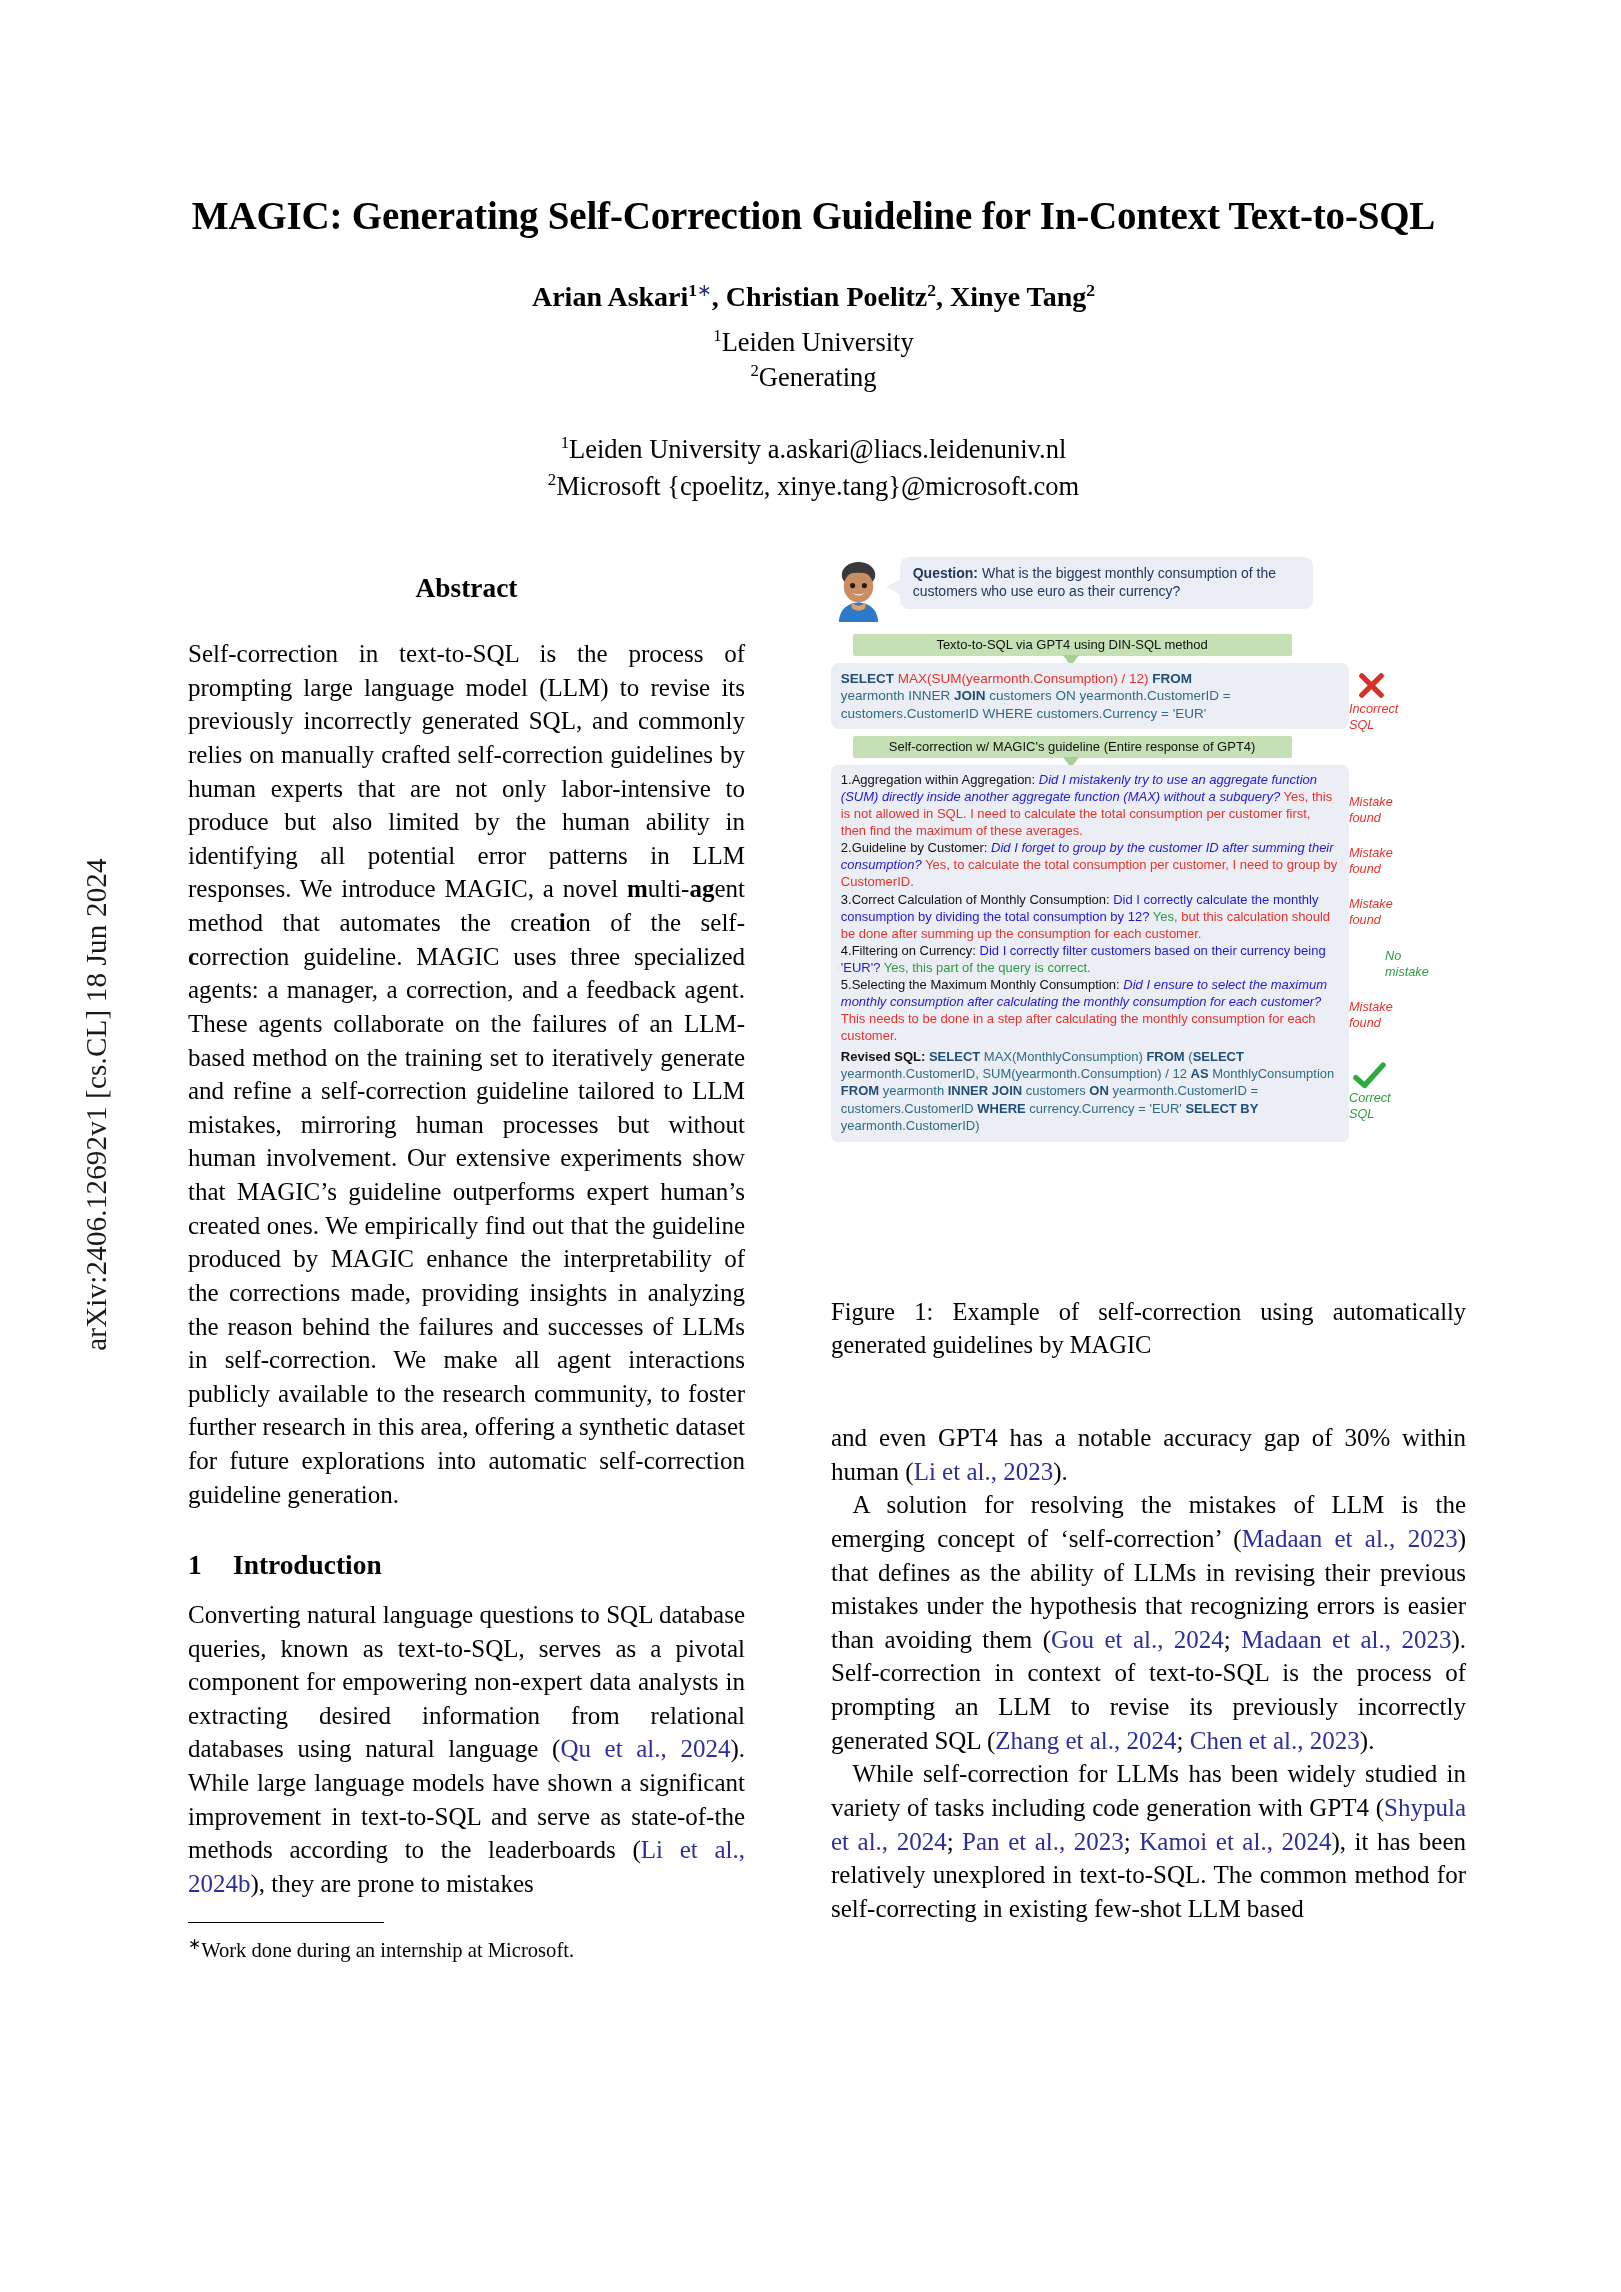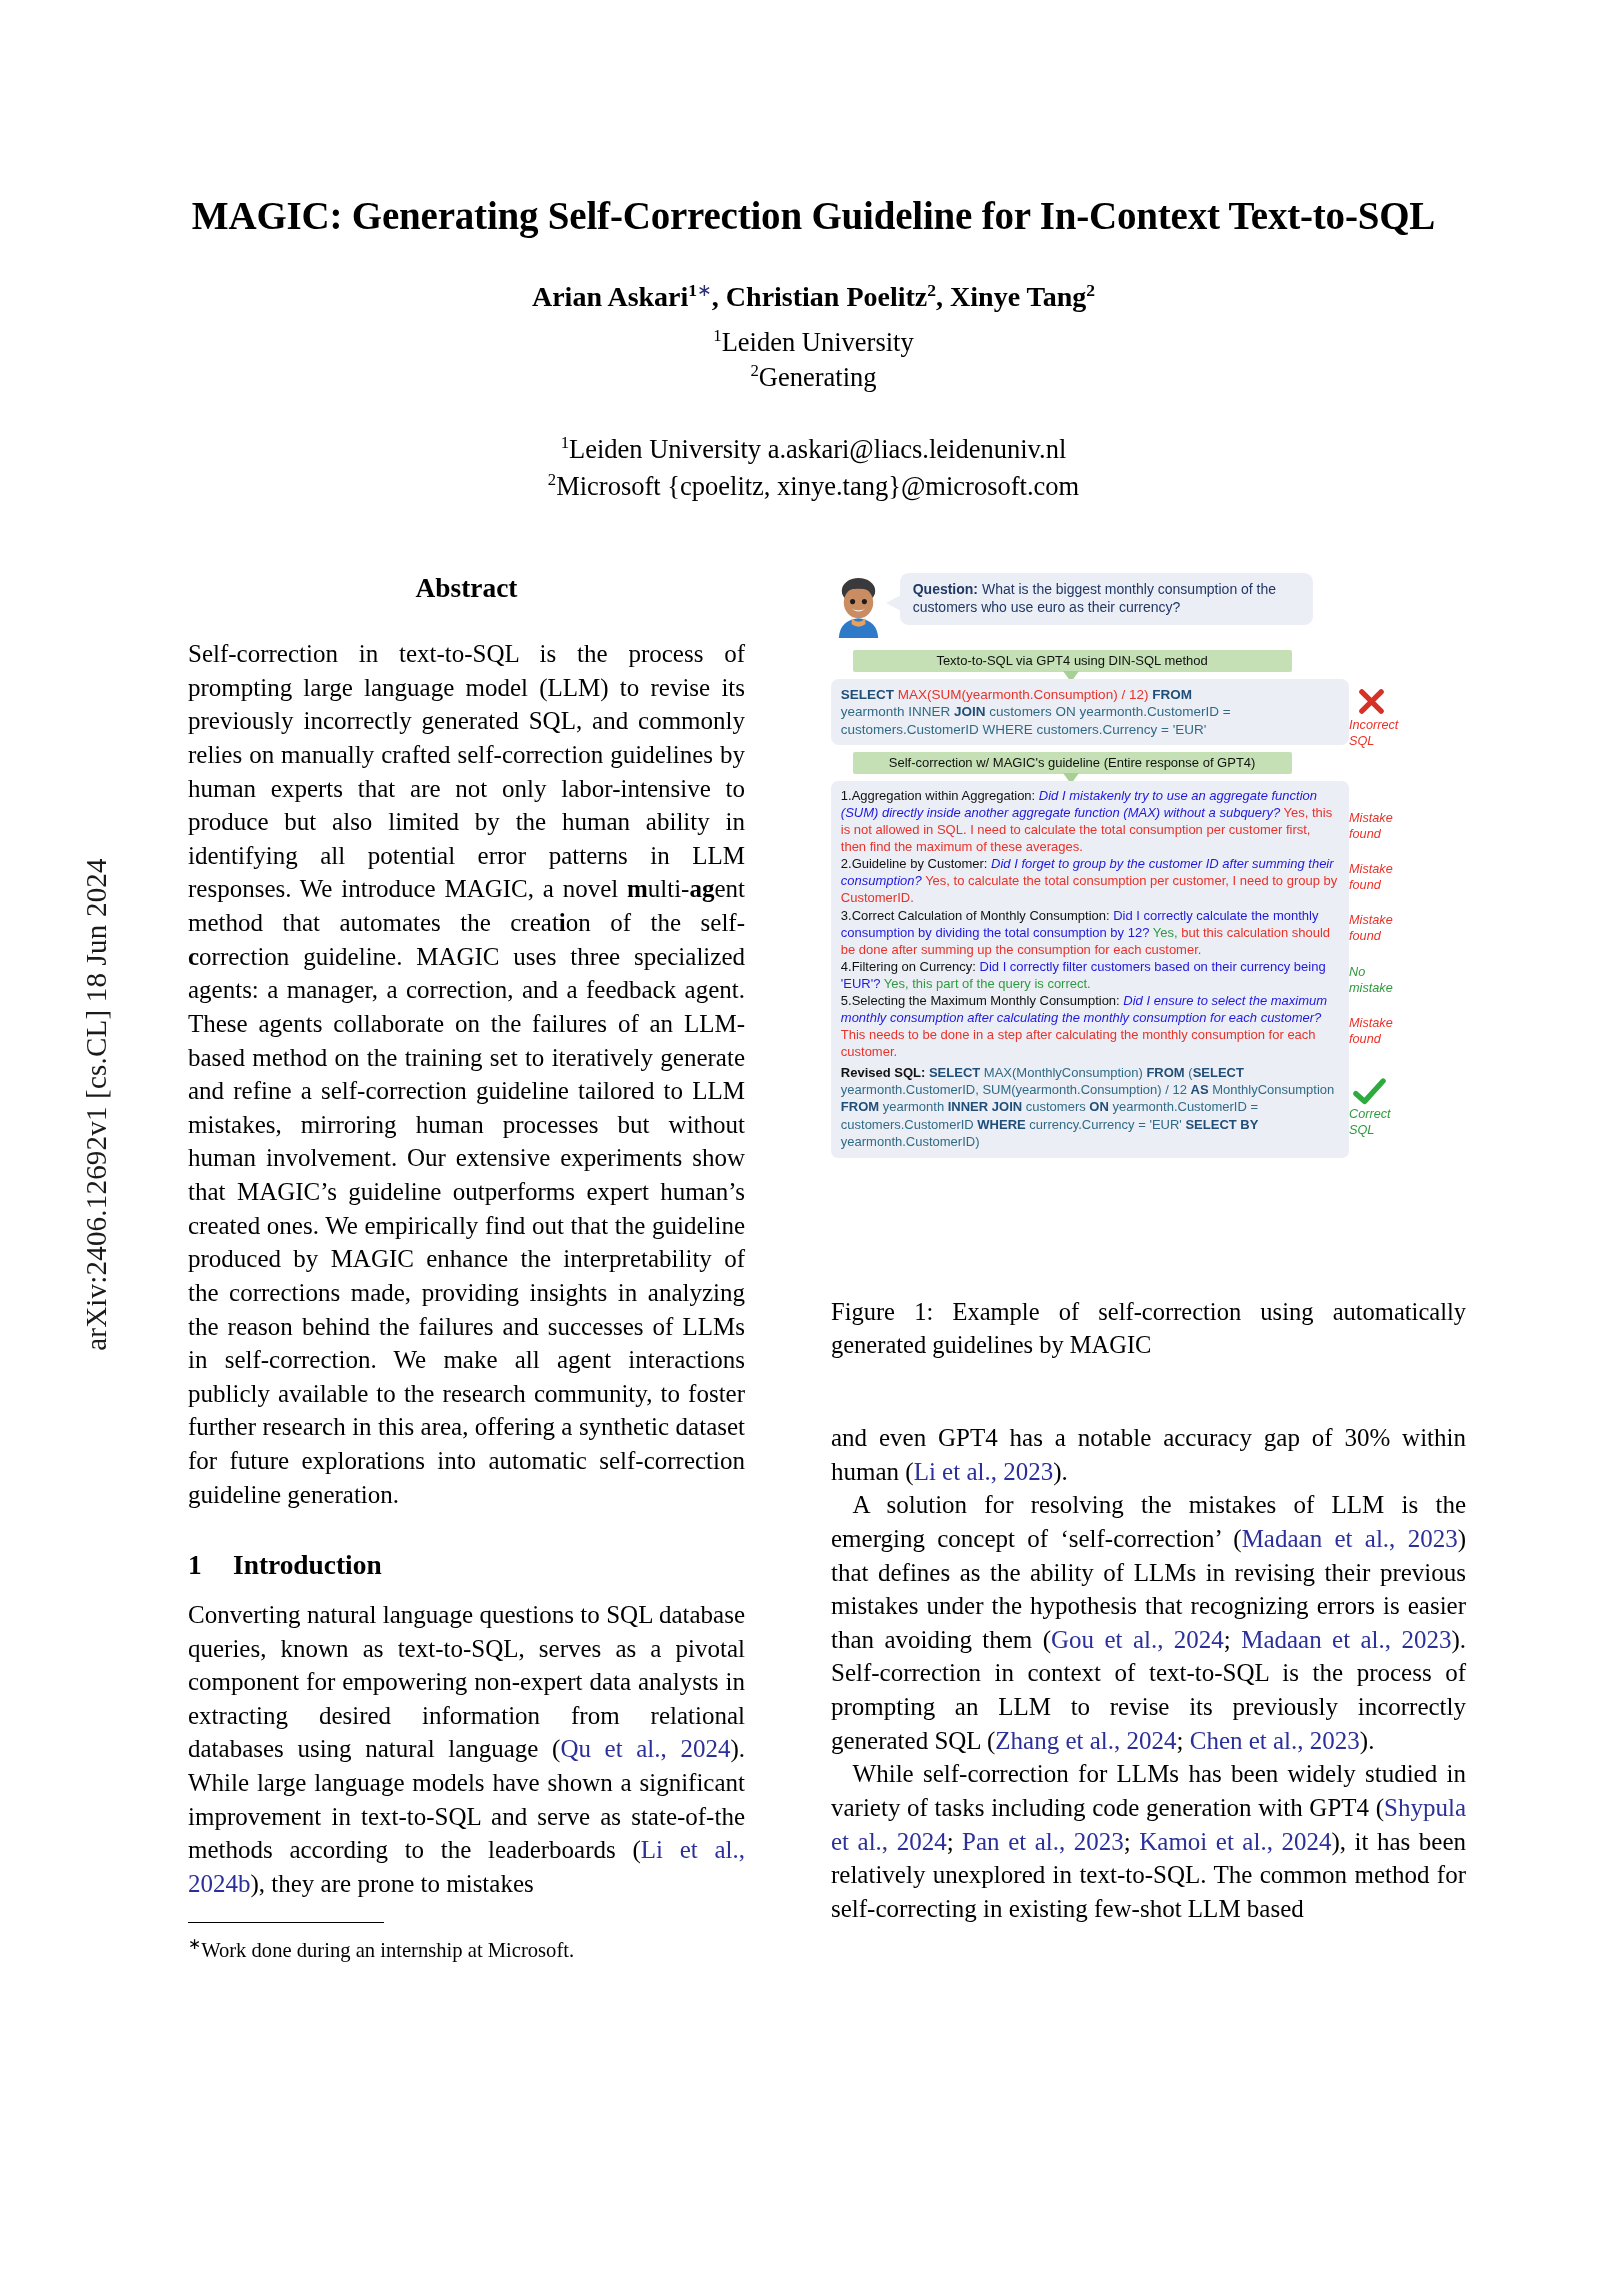--- a/index.html
+++ b/index.html
@@ -79,21 +79,21 @@
   .body-p + .body-p{text-indent:21.6px;}
   .cite{color:#2b2f99;}
   .footnote-rule{
     width:196px;height:1px;background:#000;margin-top:21.6px;margin-bottom:10.8px;
   }
   .footnote{font-size:20.6px;line-height:1.3;text-align:left;}
   .footnote sup{font-size:15.7px;}
 
   
   .figure{
-    position:absolute;left:831px;top:573px;width:635px;height:701px;
+    position:absolute;left:831px;top:557px;width:635px;height:701px;
   }
   .fig-canvas{position:relative;width:100%;height:100%;}
 
   .q-row{position:absolute;left:0;top:0;width:461px;height:71px;}
   .avatar{
     position:absolute;left:0;top:3.9px;width:55px;height:61px;
   }
   .bubble{
     position:absolute;left:69px;top:0;width:392px;
     background:#eceef5;border-radius:8.8px;
@@ -284,21 +284,21 @@
           <div>found</div>
       </div>
       <div class="ann red" style="left:518px;top:289px;width:69px;">
         <div>Mistake</div>
           <div>found</div>
       </div>
       <div class="ann red" style="left:518px;top:340px;width:69px;">
         <div>Mistake</div>
           <div>found</div>
       </div>
-      <div class="ann green" style="left:518px;top:392px;width:69px;">
+      <div class="ann green" style="left:518px;top:392px;width:69px;padding-left:36px;">
         <div>No</div>
           <div>mistake</div>
       </div>
       <div class="ann red" style="left:518px;top:443px;width:69px;">
         <div>Mistake</div>
           <div>found</div>
       </div>
 
       <svg class="checkmark" style="left:522px;top:505px;" viewBox="0 0 34 28">
         <polyline points="3,16 12,24 31,3" fill="none" stroke="#2eab3f" stroke-width="5.5" stroke-linecap="round" stroke-linejoin="round"></polyline>

